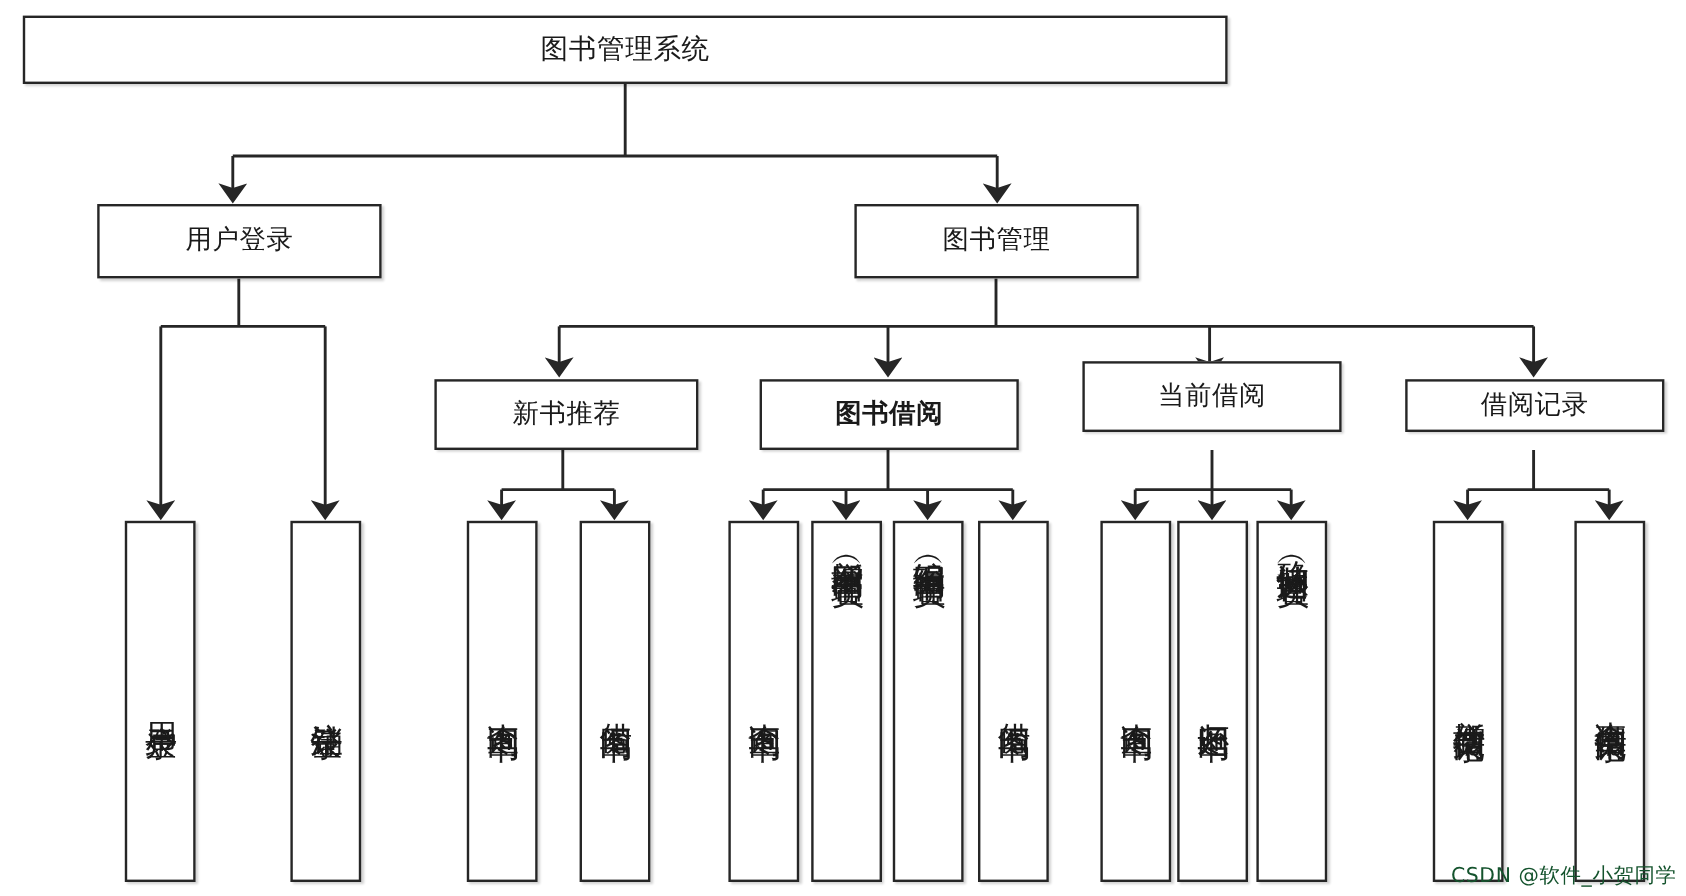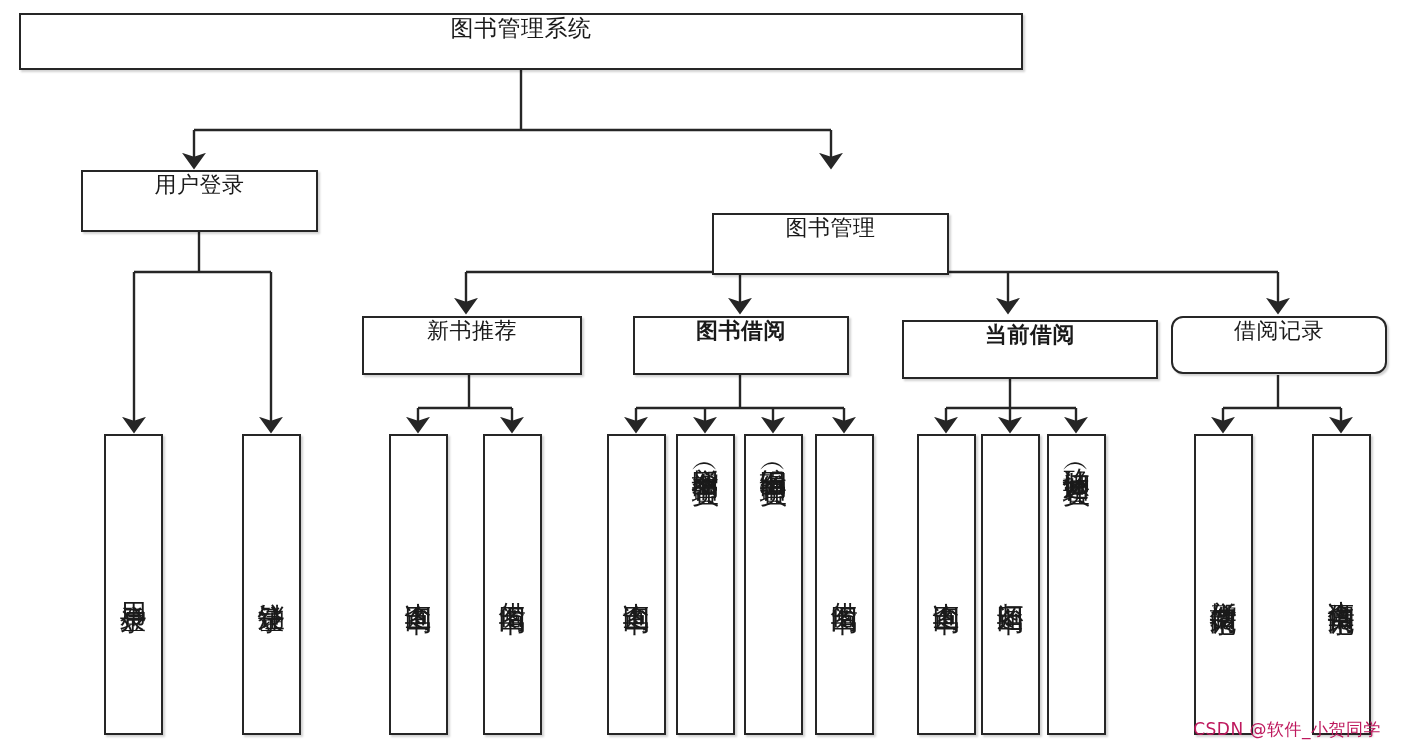--- a/index.html
+++ b/index.html
@@ -25,21 +25,21 @@
     height: 747px;
     pointer-events: none;
   }
   .node {
     position: absolute;
     box-sizing: border-box;
     background: #ffffff;
     border: 2px solid #262626;
     box-shadow: 2px 2px 2px rgba(0,0,0,0.18);
     display: flex;
-    align-items: flex-start;
+    align-items: center;
     justify-content: center;
     color: #1a1a1a;
   }
   .node-label {
     display: block;
     text-align: center;
     line-height: 1.15;
     white-space: nowrap;
   }
   
@@ -64,24 +64,24 @@
     letter-spacing: 2px;
     white-space: normal;
     text-align: left;
   }
   .v-node.v-center {
     align-items: center;
     padding-top: 0;
   }
   #watermark {
     position: absolute;
-    right: 24px;
+    right: 8px;
     bottom: 6px;
     font-size: 17px;
-    color: #be185d;
+    color: #14532d;
     letter-spacing: 0.5px;
     white-space: nowrap;
   }
 </style>
 </head>
 <body>
 
 <div id="canvas">
 
   <svg class="edges" viewBox="0 0 1405 747">
@@ -134,34 +134,34 @@
     </g>
   </svg>
 
   <div class="node h-node" id="node-root" style="left:19px; top:13px; width:1004px; height:57px;">
     <span class="node-label">图书管理系统</span>
   </div>
 
   <div class="node h-node" style="left:81px; top:170px; width:237px; height:62px;">
     <span class="node-label">用户登录</span>
   </div>
-  <div class="node h-node" style="left:712px; top:170px; width:237px; height:62px;margin-top:43px;">
+  <div class="node h-node" style="left:712px; top:170px; width:237px; height:62px;">
     <span class="node-label">图书管理</span>
   </div>
 
   <div class="node h-node" style="left:362px; top:316px; width:220px; height:59px;">
     <span class="node-label">新书推荐</span>
   </div>
   <div class="node h-node" style="left:633px; top:316px; width:216px; height:59px;font-weight:bold;">
     <span class="node-label">图书借阅</span>
   </div>
-  <div class="node h-node" style="left:902px; top:320px; width:256px; height:59px;font-weight:bold;">
+  <div class="node h-node" style="left:902px; top:301px; width:216px; height:59px;">
     <span class="node-label">当前借阅</span>
   </div>
-  <div class="node h-node" style="left:1171px; top:316px; width:216px; height:58px;border-radius:12px;">
+  <div class="node h-node" style="left:1171px; top:316px; width:216px; height:44px;">
     <span class="node-label">借阅记录</span>
   </div>
 
   <div class="node v-node v-center" style="left:104px; top:434px; width:59px; height:301px;">
     <span class="node-label">用户登录</span>
   </div>
   <div class="node v-node v-center" style="left:242px; top:434px; width:59px; height:301px;">
     <span class="node-label">注销登录</span>
   </div>
 

